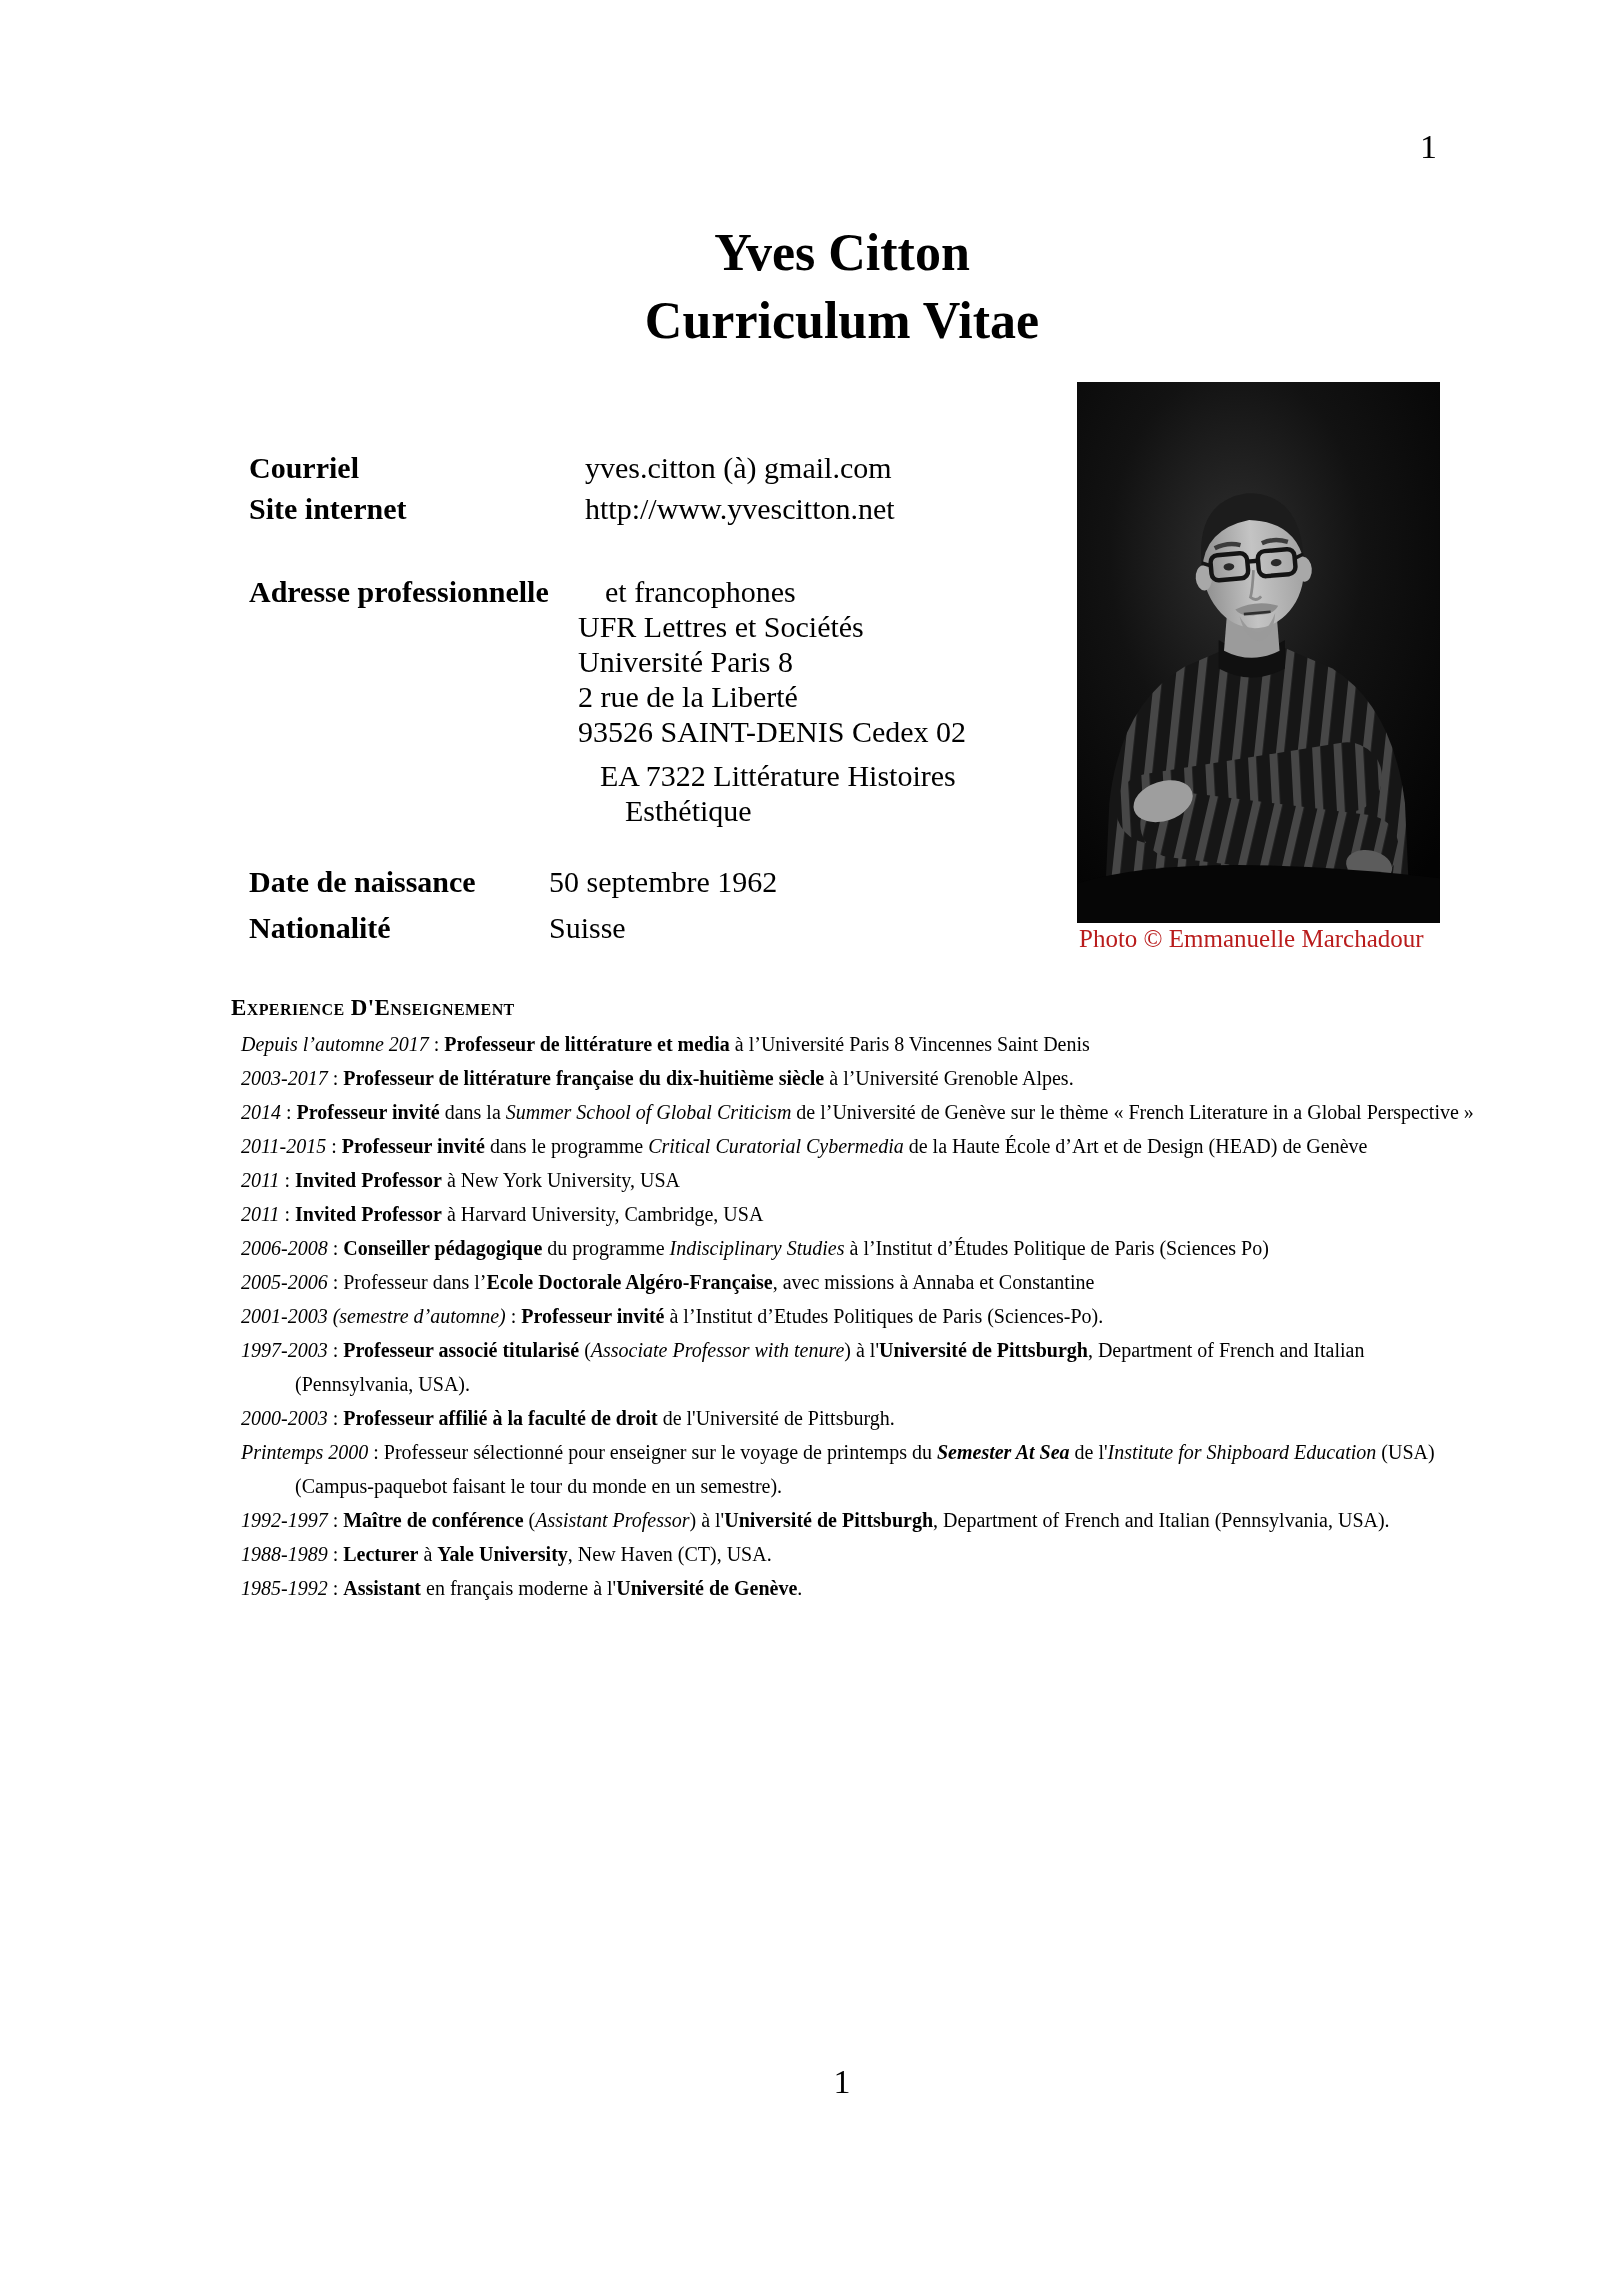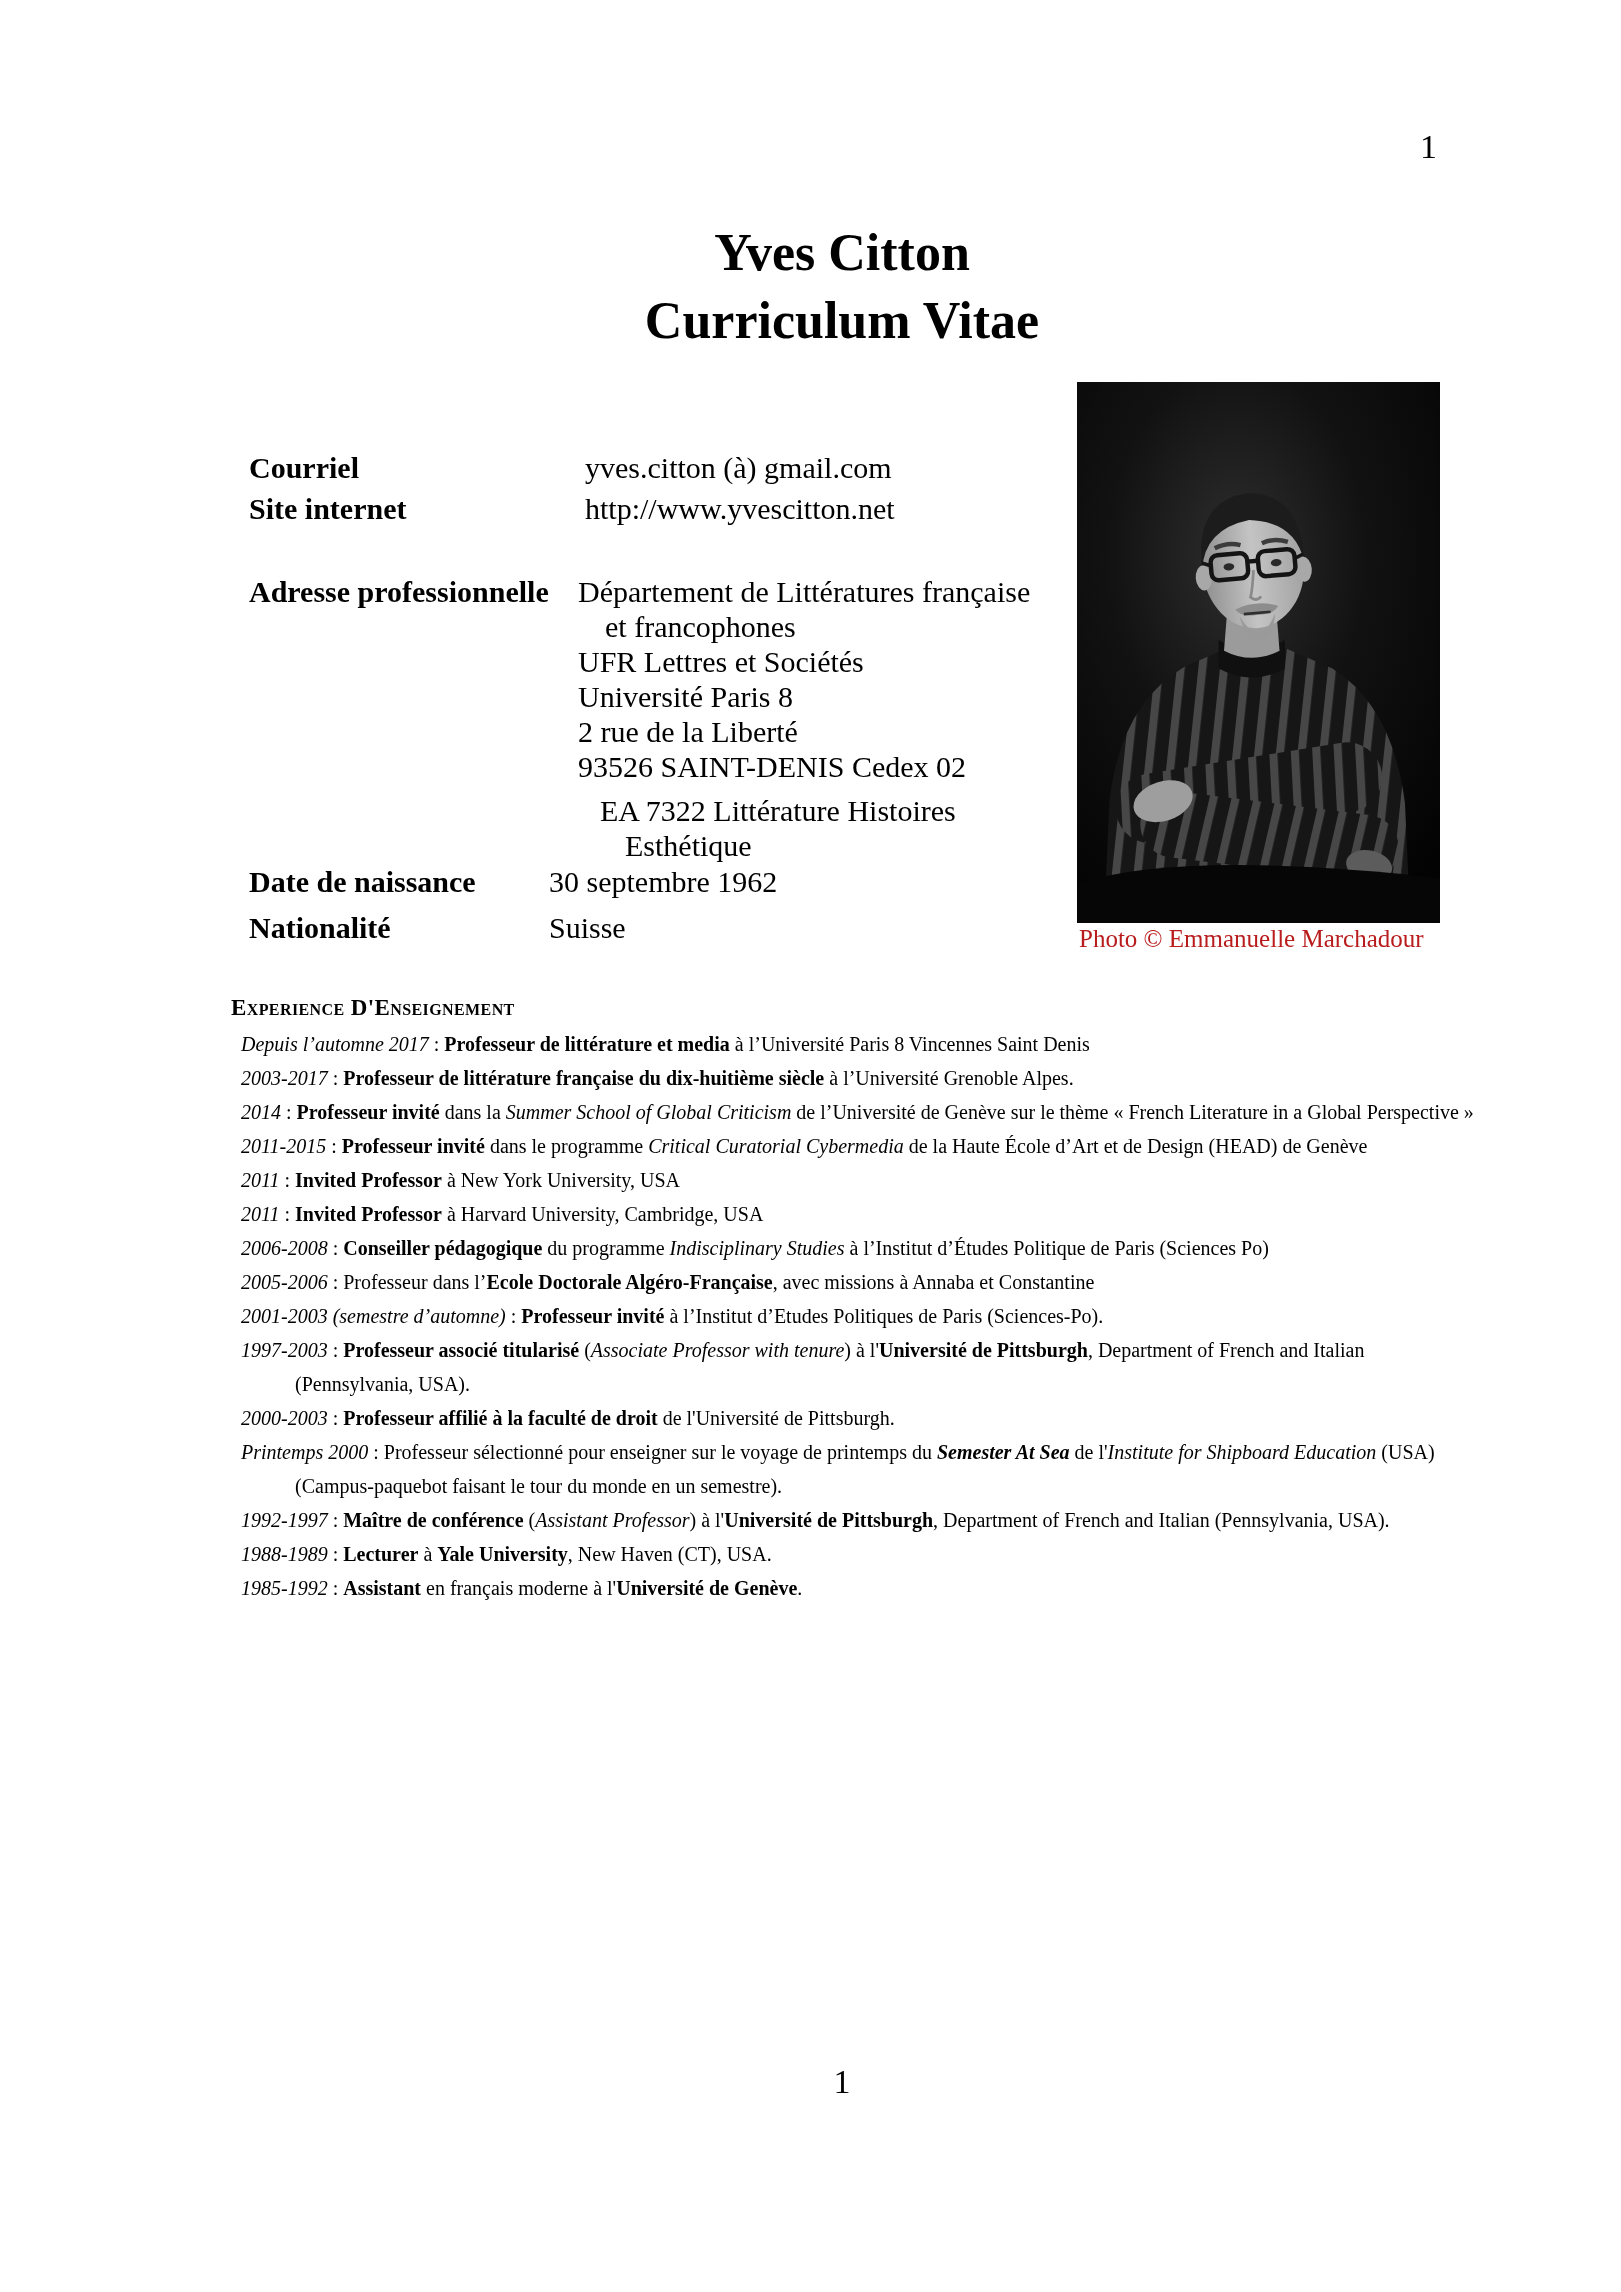--- a/index.html
+++ b/index.html
@@ -131,33 +131,32 @@
       <span class="clabel">Courriel</span>
       <span class="cval v-mail">yves.citton (à) gmail.com</span>
     </div>
     <div class="crow" style="top:41px">
       <span class="clabel">Site internet</span>
       <span class="cval v-mail">http://www.yvescitton.net</span>
     </div>
     <div class="crow" style="top:124px">
       <span class="clabel">Adresse professionnelle</span>
       <span class="cval v-addr addr-lines">
-        <span class="addr-line" style="display:block">Département de Littératures française</span>
         <span class="addr-line indent-sm" style="display:block">et francophones</span>
         <span class="addr-line" style="display:block">UFR Lettres et Sociétés</span>
         <span class="addr-line" style="display:block">Université Paris 8</span>
         <span class="addr-line" style="display:block">2 rue de la Liberté</span>
         <span class="addr-line" style="display:block">93526 SAINT-DENIS Cedex 02</span>
         <span class="addr-line gap-top" style="display:block">EA 7322 Littérature Histoires</span>
         <span class="addr-line indent-md" style="display:block">Esthétique</span>
       </span>
     </div>
     <div class="crow" style="top:414px">
       <span class="clabel">Date de naissance</span>
-      <span class="cval v-birth">30 septembre 1962</span>
+      <span class="cval v-birth">50 septembre 1962</span>
     </div>
     <div class="crow" style="top:460px">
       <span class="clabel">Nationalité</span>
       <span class="cval v-birth">Suisse</span>
     </div>
   </div>
 
   <section class="experience">
     <h2>Experience D'Enseignement</h2>
     <p class="xitem"><span class="seg-i">Depuis l’automne 2017</span><span class="seg-n"> : </span><span class="seg-b">Professeur de littérature et media</span><span class="seg-n"> à l’Université Paris 8 Vincennes Saint Denis</span></p>

